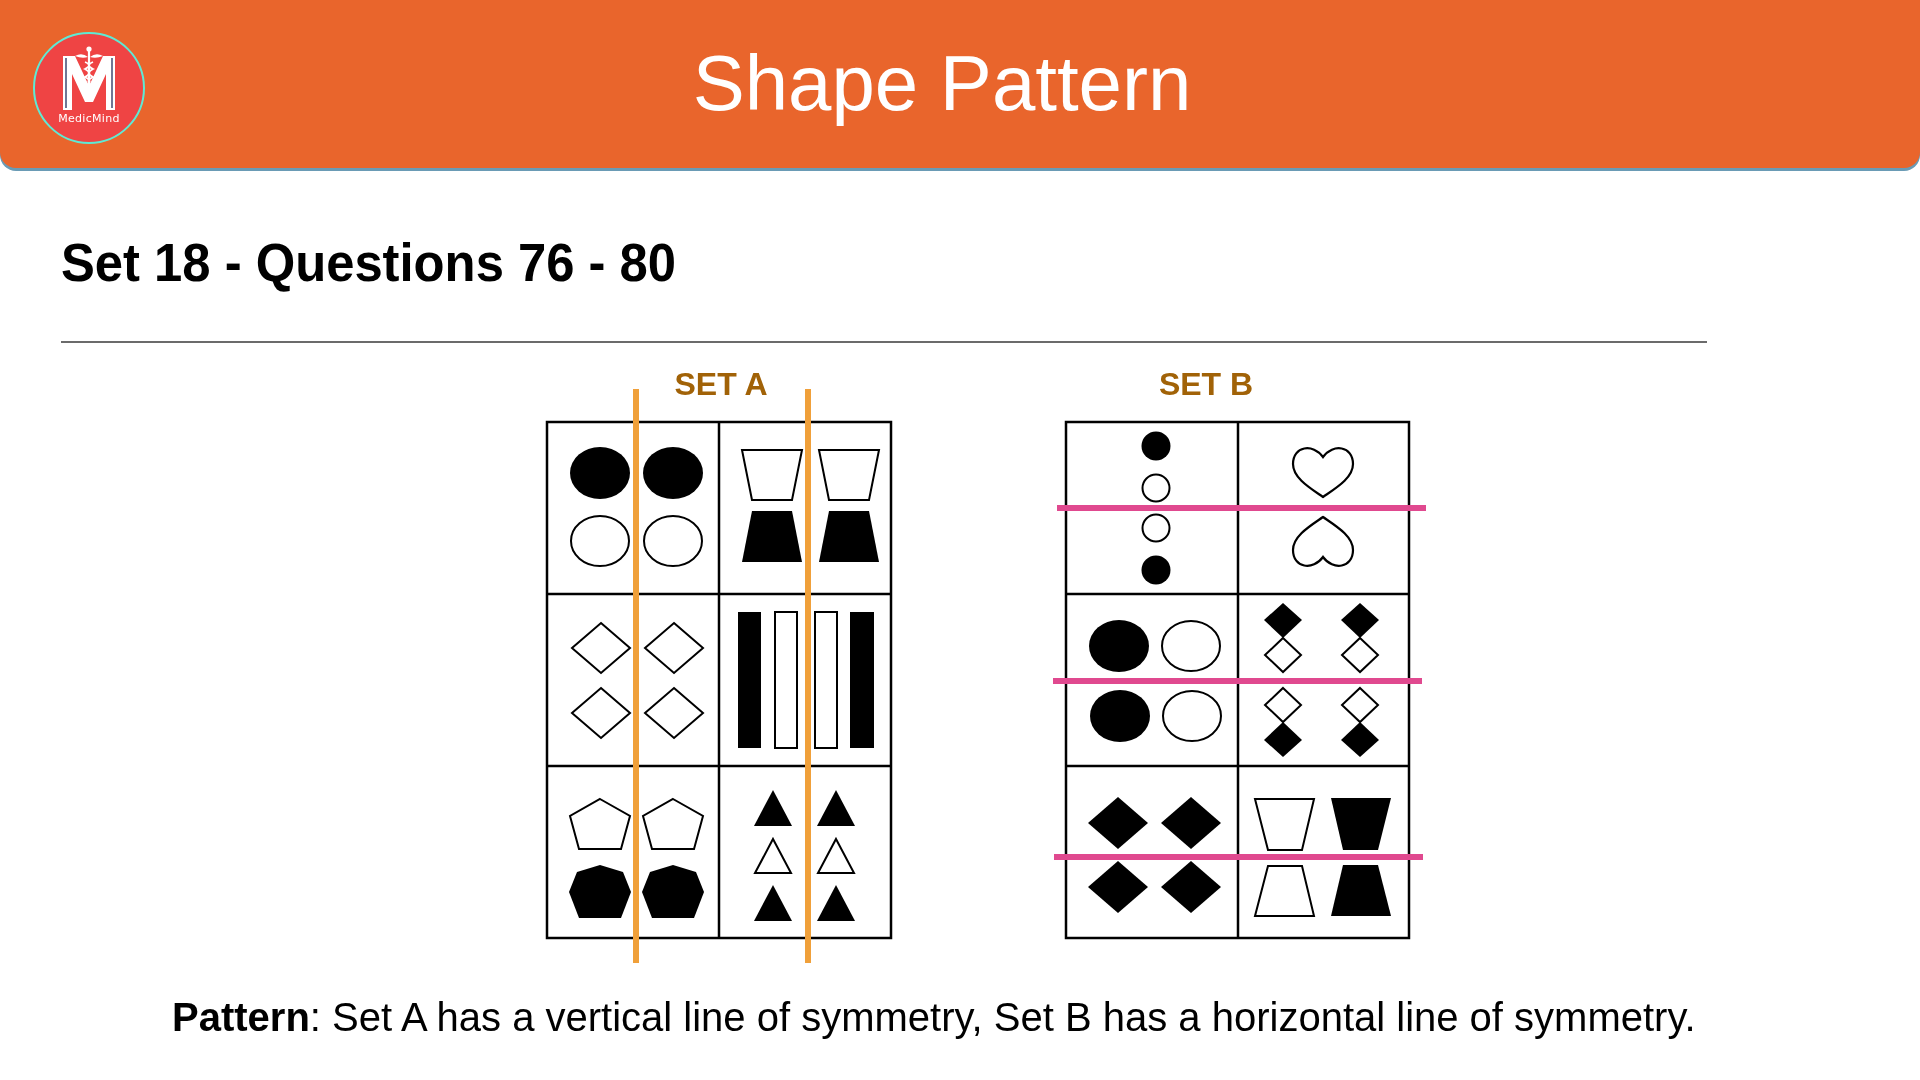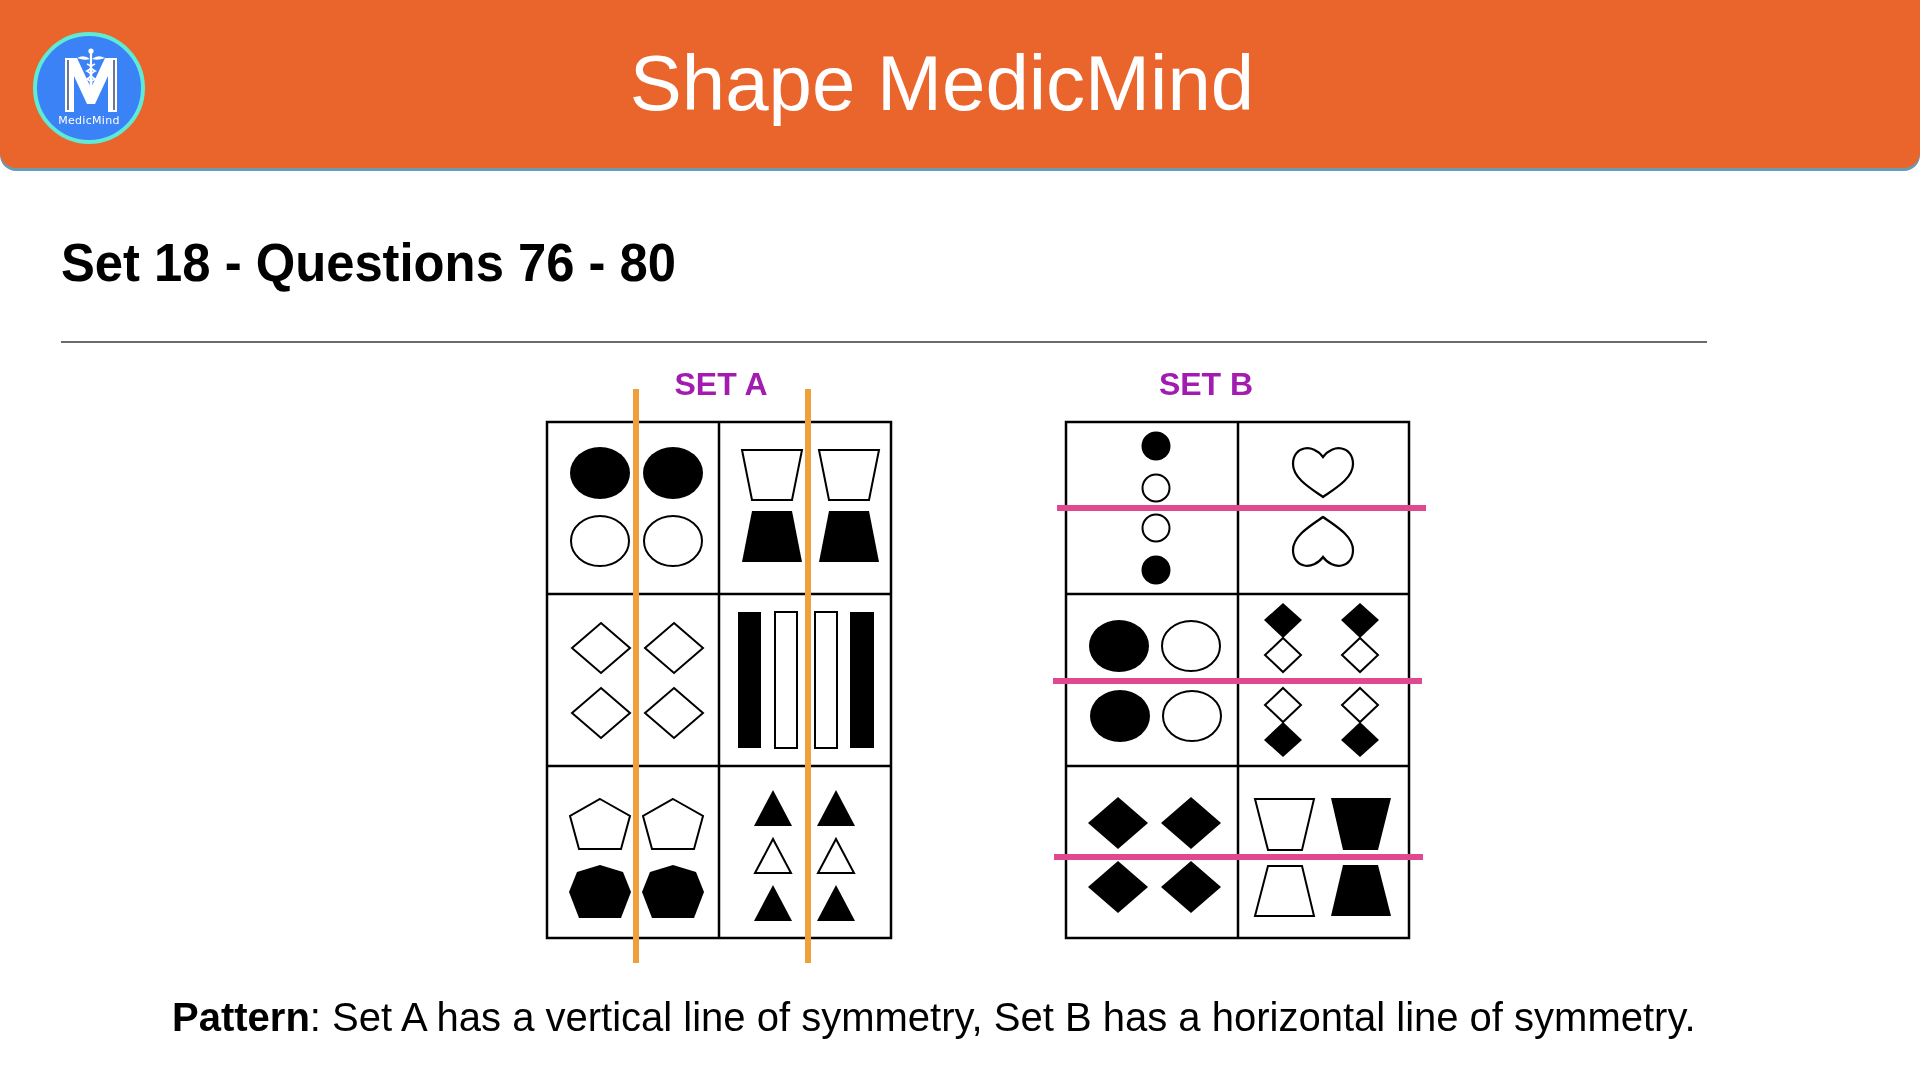--- a/index.html
+++ b/index.html
@@ -9,36 +9,36 @@
     background: #e9652c; border-radius: 0 0 16px 16px;
     box-shadow: 0 3px 0 #6a9bb5;
   }
   .header-title {
     position: absolute; left: 0; right: 36px; top: 38px; text-align: center;
     color: #ffffff; font-size: 78px; line-height: 90px; font-weight: normal;
     letter-spacing: 0px;
   }
   .logo {
     position: absolute; left: 33px; top: 32px; width: 112px; height: 112px; border-radius: 50%;
-    background: #3b82f6; border: 4px solid #5eead4; box-sizing: border-box;
+    background: #ef4444; border: 2px solid #5eead4; box-sizing: border-box;
   }
   .logo svg { position: absolute; left: 0; top: 0; }
   .logo-text {
     position: absolute; left: 0; right: 0; top: 78px; text-align: center;
     color: #ffffff; font-size: 11px; font-family: "DejaVu Sans", sans-serif; letter-spacing: 0.3px;
   }
   .section-heading {
     position: absolute; left: 61px; top: 230px; font-size: 54px; font-weight: bold; color: #000000;
     line-height: 64px; transform: scaleX(0.94); transform-origin: left center; white-space: nowrap;
   }
   .divider {
     position: absolute; left: 61px; top: 341px; width: 1646px; height: 2px; background: #6b6b6b;
   }
   .set-label {
-    position: absolute; font-size: 32px; font-weight: bold; color: #a21caf; text-align: center; width: 200px;
+    position: absolute; font-size: 32px; font-weight: bold; color: #a16207; text-align: center; width: 200px;
     line-height: 36px;
   }
   .figure { position: absolute; left: 0; top: 0; }
   .pattern-text {
     position: absolute; left: 172px; top: 993px; font-size: 40px; line-height: 48px; color: #000000;
     white-space: nowrap;
   }
   .pattern-text b { font-weight: bold; }
 </style>
 </head>
@@ -54,21 +54,21 @@
 
       <line x1="54" y1="16" x2="54" y2="60" stroke="#ffffff" stroke-width="2.2"></line>
       <circle cx="54" cy="15" r="2.6" fill="#ffffff"></circle>
       <path d="M40 22 Q47 18 53 23 Q47 25 40 22 Z" fill="#ffffff"></path>
       <path d="M68 22 Q61 18 55 23 Q61 25 68 22 Z" fill="#ffffff"></path>
       <path d="M50 28 Q58 31 50 35 Q58 39 50 43 Q58 47 52 51" stroke="#ffffff" stroke-width="1.8" fill="none"></path>
       <path d="M58 28 Q50 31 58 35 Q50 39 58 43 Q50 47 56 51" stroke="#ffffff" stroke-width="1.8" fill="none"></path>
     </svg>
     <div class="logo-text">MedicMind</div>
   </div>
-  <div class="header-title">Shape MedicMind</div>
+  <div class="header-title">Shape Pattern</div>
 </div>
 
 <div class="section-heading">Set 18 - Questions 76 - 80</div>
 <div class="divider"></div>
 
 <div class="set-label" style="left:621px; top:366px;">SET A</div>
 <div class="set-label" style="left:1106px; top:366px;">SET B</div>
 
 <svg class="figure" width="1920" height="1080" viewBox="0 0 1920 1080">
 

